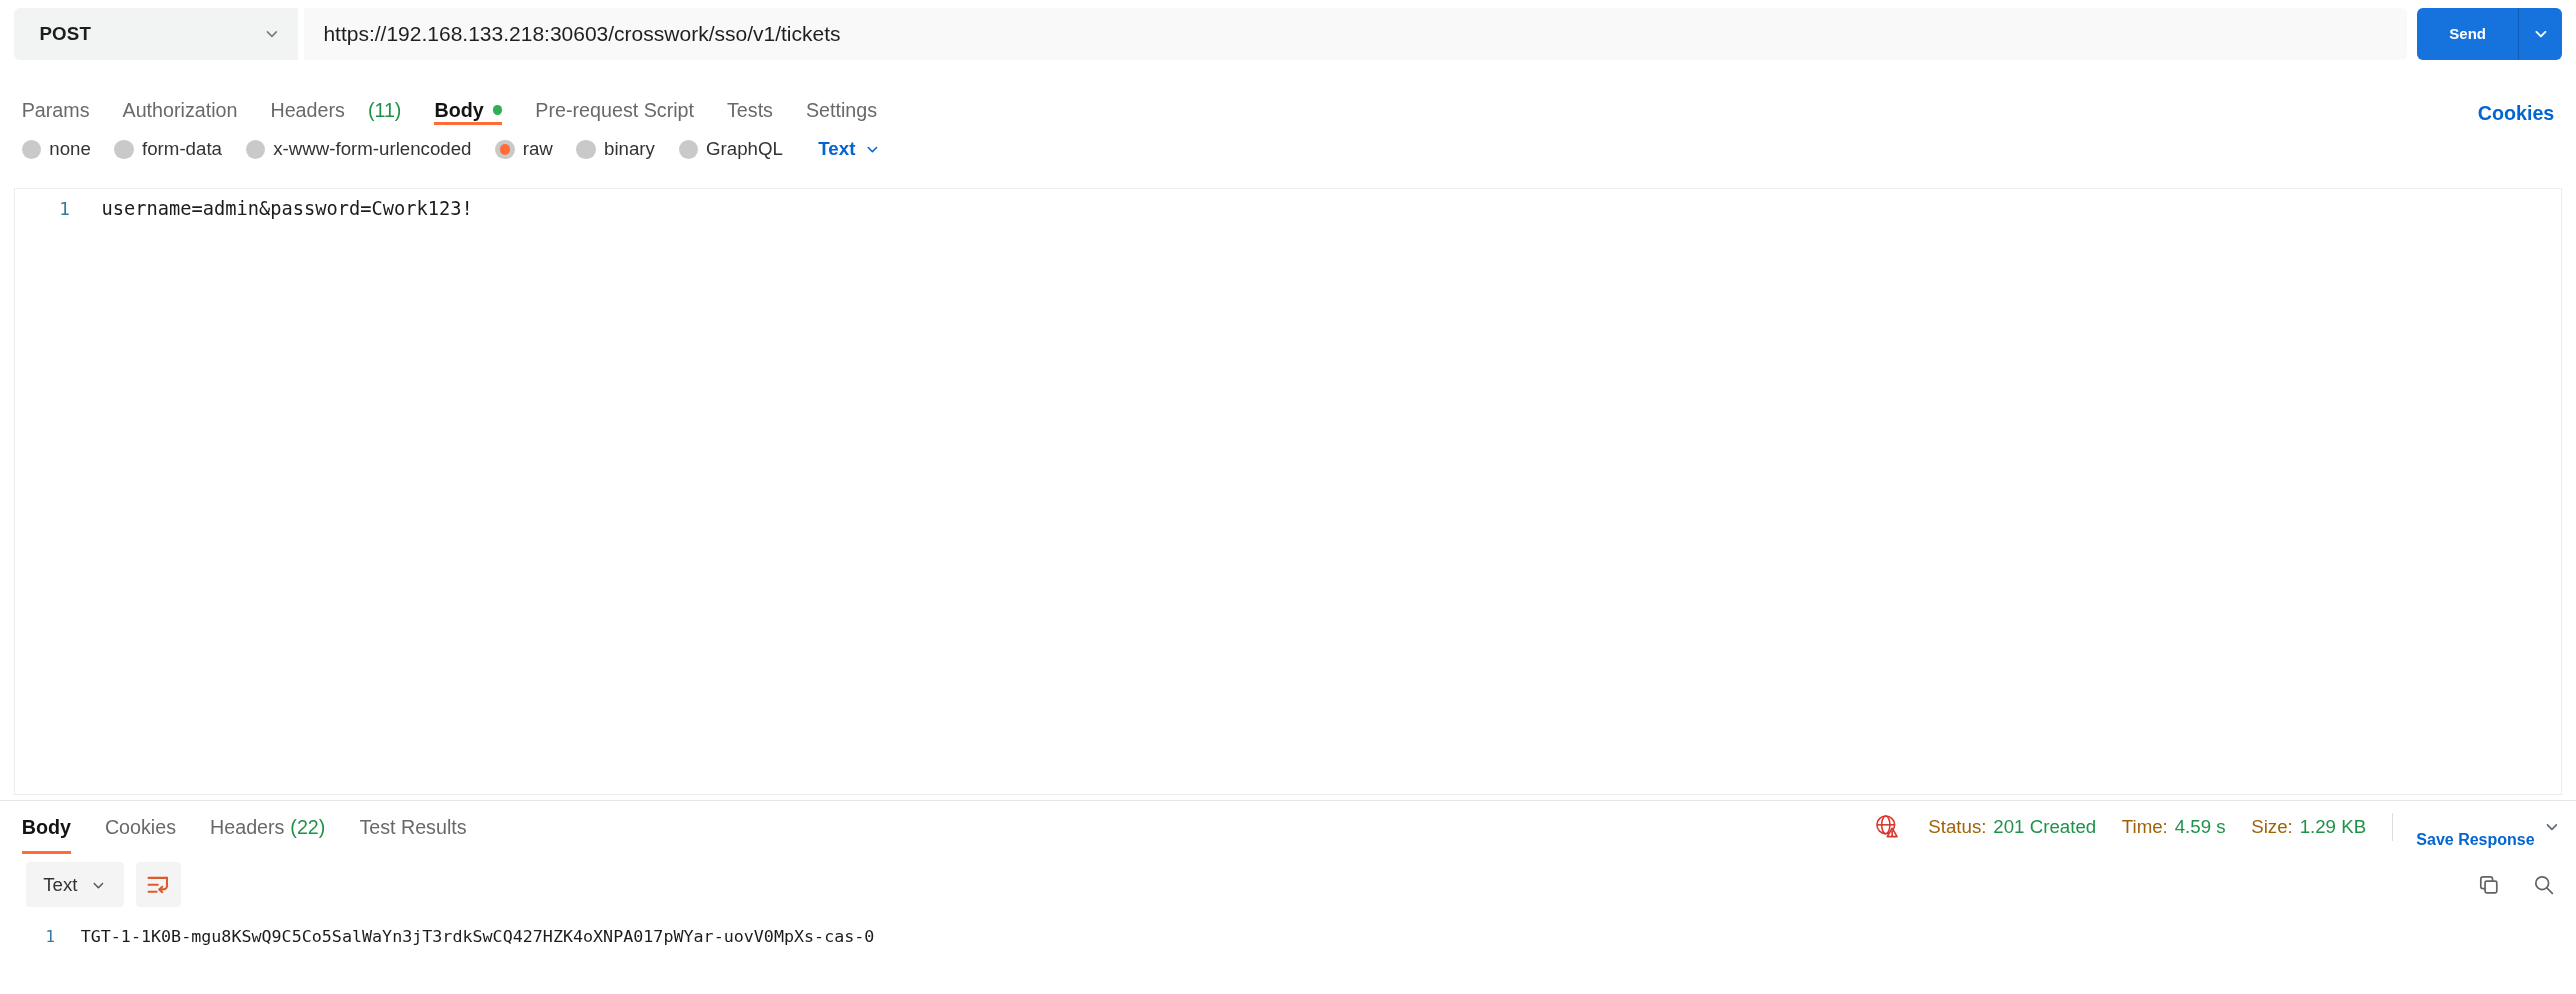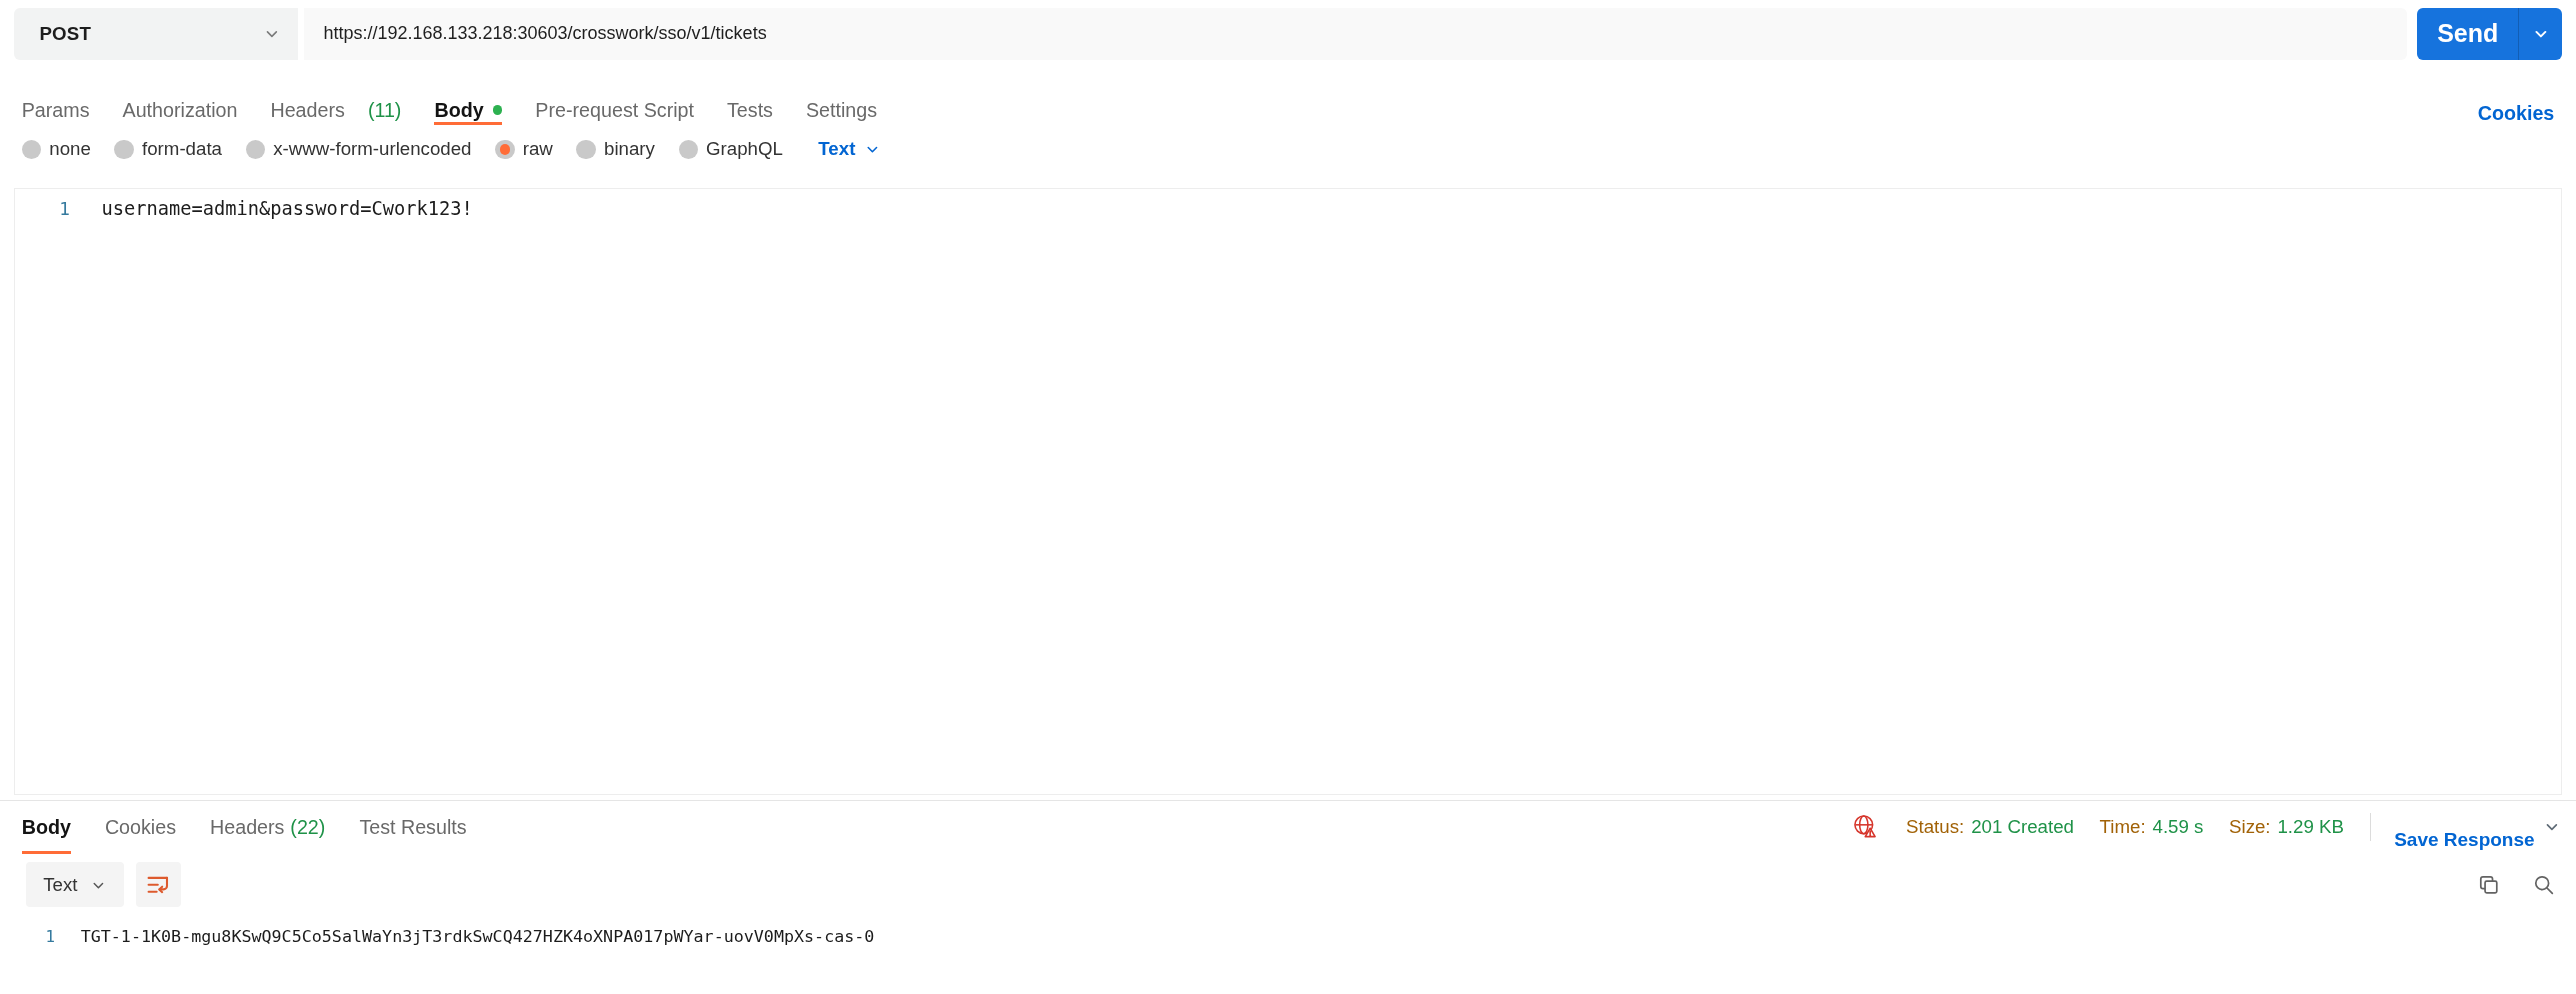--- a/index.html
+++ b/index.html
@@ -7,25 +7,25 @@
     font-family: "Liberation Sans", sans-serif; color: #212121; }
 
   
   .url-row { display: flex; align-items: stretch; margin: 7.9px 13.8px 0 13.8px; height: 52px; }
   .method-box { width: 284px; background: #f2f3f3; border-radius: 5.9px 0 0 5.9px;
     display: flex; align-items: center; padding: 0 17.7px 0 25.6px; cursor: pointer; }
   .method-label { font-size: 18.7px; font-weight: 700; letter-spacing: 0.2px; color: #1d1d1d; }
   .method-box .chev { margin-left: auto; color: #7a7a7a; }
   .url-box { flex: 1; background: #f9f9f9; border-radius: 0 5.9px 5.9px 0; margin-left: 5.9px;
     display: flex; align-items: center; padding: 0 19.7px; }
-  .url-text { font-size: 18px; color: #1f1f1f; white-space: nowrap; }
+  .url-text { font-size: 21px; color: #1f1f1f; white-space: nowrap; }
   .send-btn { margin-left: 9.8px; width: 145px; background: #1673dd; border-radius: 5.9px;
     display: flex; align-items: stretch; cursor: pointer; }
   .send-main { flex: 1; display: flex; align-items: center; justify-content: center;
-    color: #ffffff; font-size: 25px; font-weight: 700; }
+    color: #ffffff; font-size: 15px; font-weight: 700; }
   .send-caret { width: 44px; display: flex; align-items: center; justify-content: center;
     border-left: 1px solid rgba(0,0,0,0.18); color: #ffffff; }
 
   
   .tabs-row { display: flex; align-items: flex-end; padding: 0 21.7px; height: 65px; }
   .tab { display: flex; align-items: center; margin-right: 33px; font-size: 19.7px;
     color: #696969; cursor: pointer; border-bottom: 3px solid transparent; padding-top: 3px; }
   .tab.active { color: #141414; font-weight: 600; border-bottom-color: #ff6c37; }
   .tab .count { color: #1f9248; margin-left: 23px; }
   .tab .dot { width: 9.8px; height: 9.8px; border-radius: 50%; background: #2db150; margin-left: 8.9px; }
@@ -59,21 +59,21 @@
   .resp-tab { display: flex; align-items: center; margin-right: 34px; font-size: 19.7px;
     color: #696969; cursor: pointer; border-bottom: 3px solid transparent; padding-top: 3px; }
   .resp-tab.active { color: #141414; font-weight: 600; border-bottom-color: #ff6c37; }
   .resp-tab .count { color: #1f9248; margin-left: 5.9px; }
   .resp-meta { margin-left: auto; display: flex; align-items: center; }
   .meta-item { display: flex; align-items: center; margin-left: 25.6px; font-size: 18.7px; }
   .meta-item .m-label { color: #a16207; }
   .meta-item .m-value { color: #1f9248; margin-left: 6.9px; }
   .meta-divider { width: 1px; height: 27.6px; background: #dcdcdc; margin: 0 0 0 25.6px; }
   .save-response { display: flex; align-items: center; margin-left: 23.6px; cursor: pointer; }
-  .save-response .sr-label { color: #0265d2; font-size: 19px; font-weight: 600; margin-top: 26px; }
+  .save-response .sr-label { color: #0265d2; font-size: 16px; font-weight: 600; margin-top: 26px; }
   .save-response .chev { margin-left: 9.8px; color: #5f6b76; }
 
   
   .resp-toolbar { display: flex; align-items: center; padding: 0 19.7px 0 13.8px; margin-top: 7.9px; height: 47px; }
   .seg-group { display: flex; background: #f4f4f4; border-radius: 3.9px; overflow: hidden; height: 45px; }
   .seg-item { display: flex; align-items: center; padding: 0 23.6px; font-size: 18.7px;
     color: #5c5c5c; cursor: pointer; }
   .seg-item.active { background: #e5e5e5; color: #262626; }
   .fmt-btn { display: flex; align-items: center; height: 45px; background: #f4f4f4;
     border-radius: 3.9px; margin-left: 11.8px; padding: 0 17.7px; cursor: pointer; }

